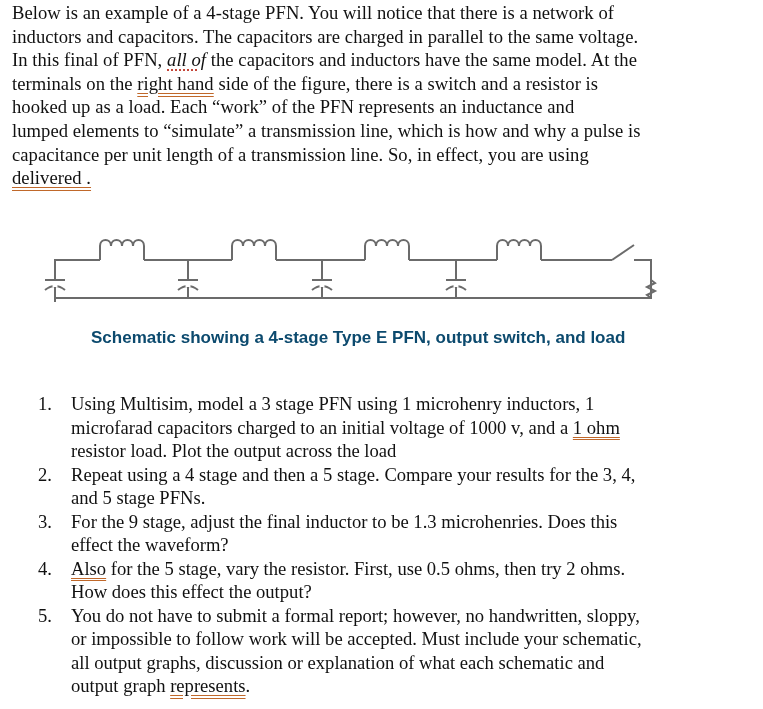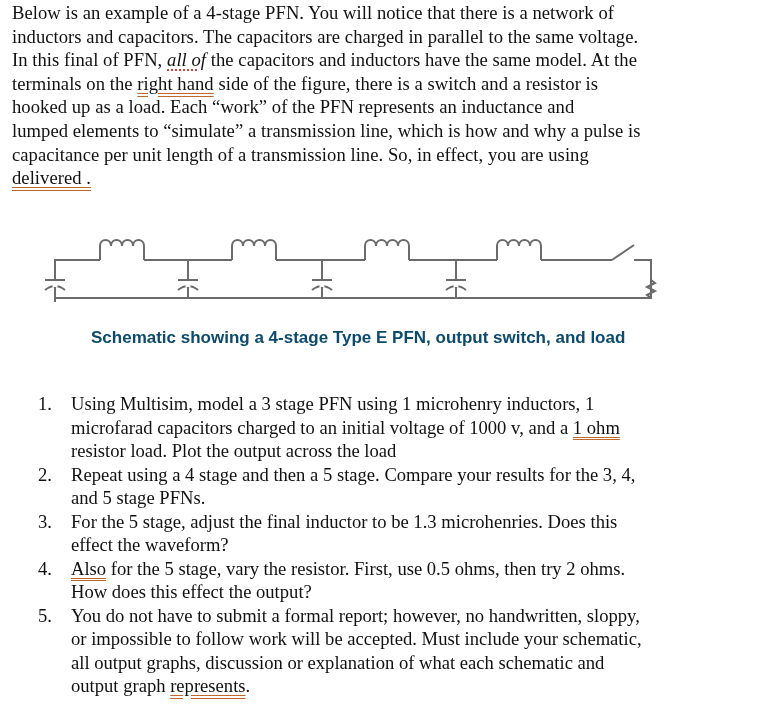--- a/index.html
+++ b/index.html
@@ -99,21 +99,21 @@
     <span class="line"><span>microfarad capacitors charged to an initial voltage of 1000 v, and a </span><span class="sq-double">1 ohm</span></span>
     <span class="line">resistor load.  Plot the output across the load</span>
   </div>
   <div class="item">
     <span class="num">2.</span>
     <span class="line">Repeat using a 4 stage and then a 5 stage.  Compare your results for the 3, 4,</span>
     <span class="line">and 5 stage PFNs.</span>
   </div>
   <div class="item">
     <span class="num">3.</span>
-    <span class="line">For the 5 stage, adjust the final inductor to be 1.3 microhenries.  Does this</span>
+    <span class="line">For the 9 stage, adjust the final inductor to be 1.3 microhenries.  Does this</span>
     <span class="line">effect the waveform?</span>
   </div>
   <div class="item">
     <span class="num">4.</span>
     <span class="line"><span class="sq-double">Also</span><span> for the 5 stage, vary the resistor.  First, use 0.5 ohms, then try 2 ohms.</span></span>
     <span class="line">How does this effect the output?</span>
   </div>
   <div class="item">
     <span class="num">5.</span>
     <span class="line">You do not have to submit a formal report; however, no handwritten, sloppy,</span>

